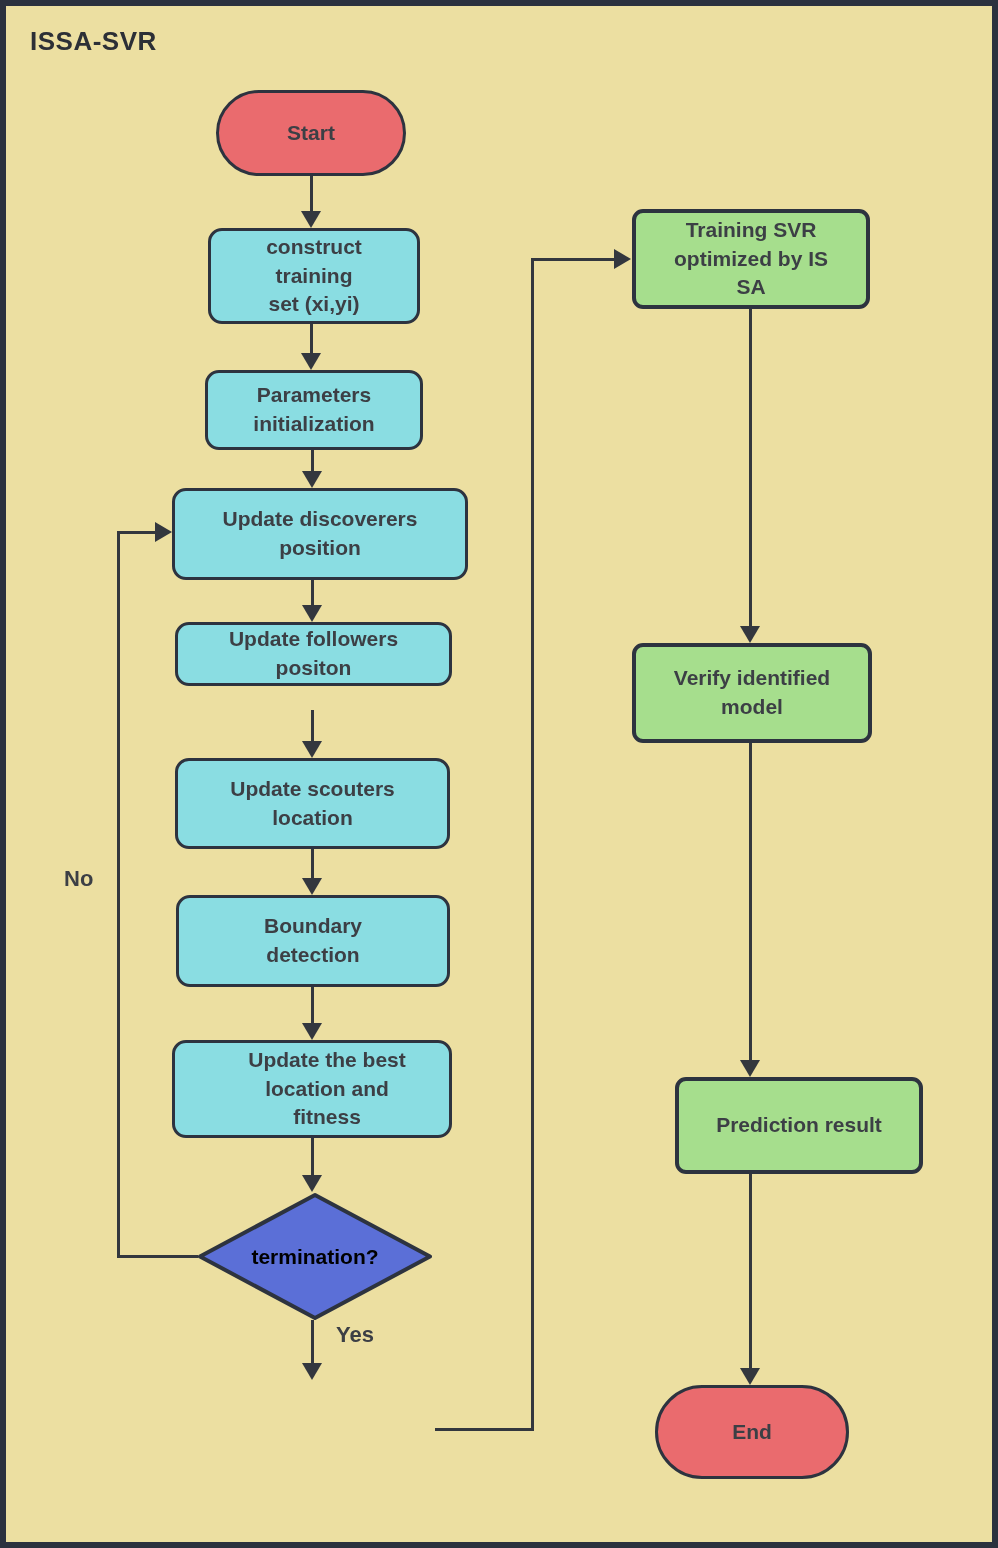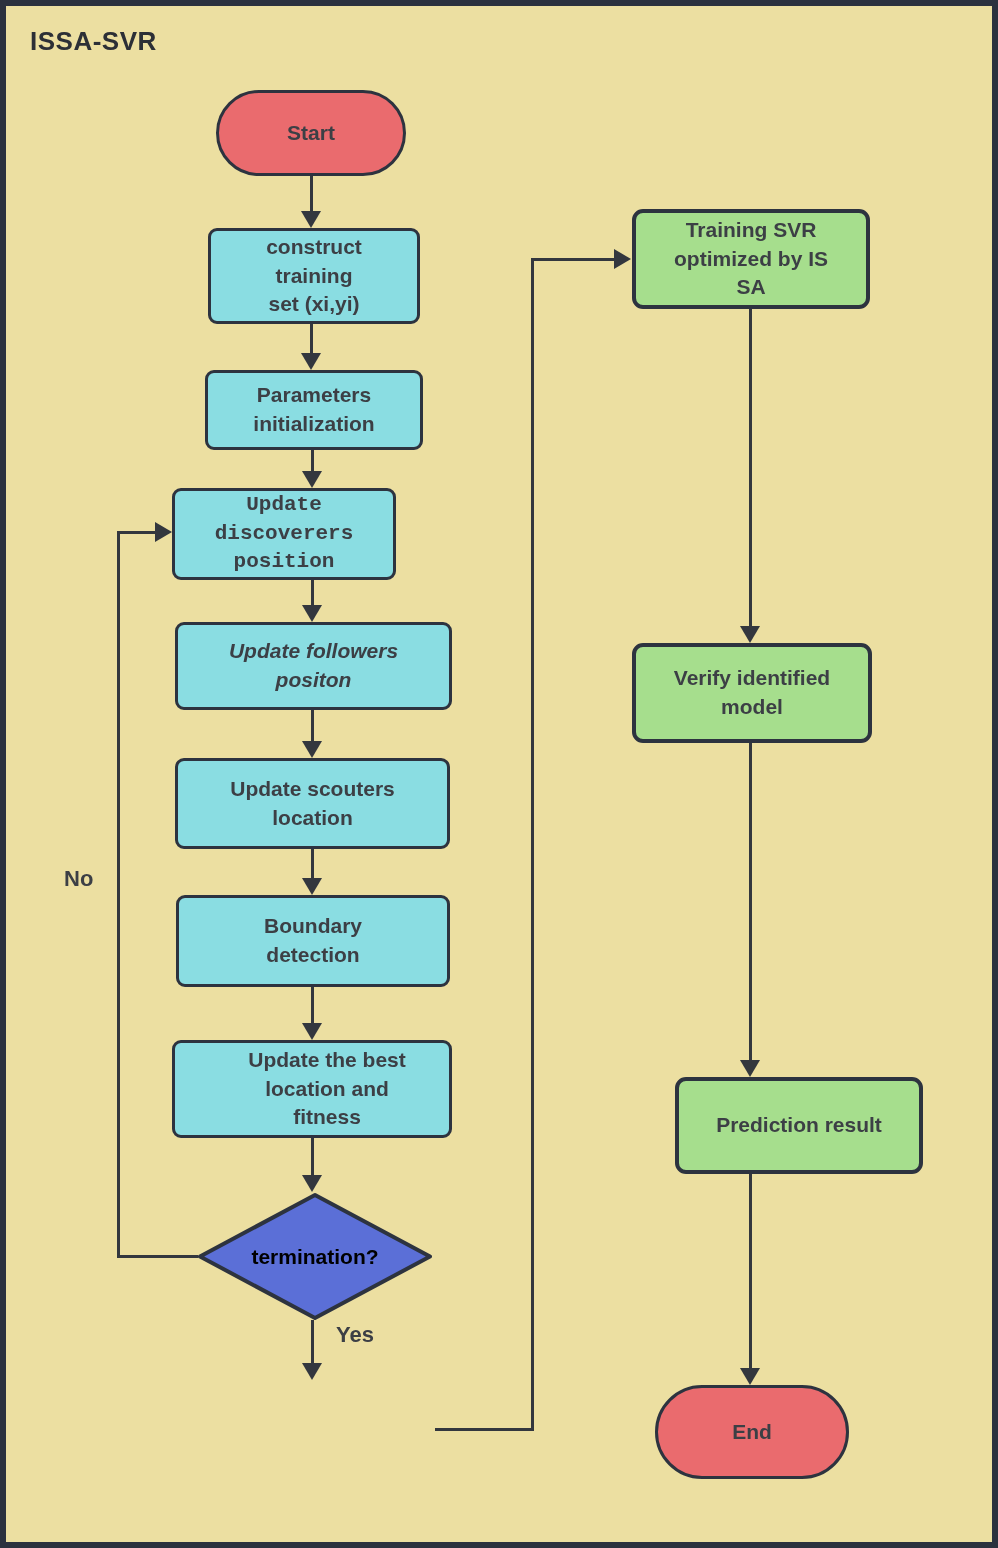--- a/index.html
+++ b/index.html
@@ -12,37 +12,37 @@
     overflow:hidden;
     font-family:"Liberation Sans", sans-serif;
   }
   .title{
     position:absolute;left:24px;top:20px;
     font-size:26px;font-weight:bold;color:#2c2f36;
     letter-spacing:0.5px;
   }
   .node{
     position:absolute;box-sizing:border-box;
-    border:3px solid #2d333f;border-radius:9px;
+    border:3px solid #2d333f;border-radius:14px;
     display:flex;align-items:center;justify-content:center;
     text-align:center;
   }
   .node .lbl{
     font-weight:bold;font-size:21px;line-height:1.38;
     color:#3c3f45;white-space:pre-line;
   }
   .process{background:#8adde2;}
   .result{background:#a6de8d;border-width:4px;border-radius:11px;}
   .terminator{background:#ea6b6e;}
   .pill-start{left:210px;top:84px;width:190px;height:86px;border-radius:43px;}
   .pill-end{left:649px;top:1379px;width:194px;height:94px;border-radius:47px;}
   .n-construct{left:202px;top:222px;width:212px;height:96px;}
   .n-params{left:199px;top:364px;width:218px;height:80px;}
-  .n-discoverers{left:166px;top:482px;width:224px;height:92px;font-family:Liberation Mono, monospace;}
-  .n-followers{left:169px;top:616px;width:277px;height:88px;font-style:italic;}
+  .n-discoverers{left:166px;top:482px;width:296px;height:92px;}
+  .n-followers{left:169px;top:616px;width:277px;height:64px;}
   .n-scouters{left:169px;top:752px;width:275px;height:91px;}
   .n-boundary{left:170px;top:889px;width:274px;height:92px;}
   .n-bestloc{left:166px;top:1034px;width:280px;height:98px;padding-left:30px;}
   .n-output{left:189px;top:1374px;width:240px;height:100px;}
   .n-trainsvr{left:626px;top:203px;width:238px;height:100px;}
   .n-verify{left:626px;top:637px;width:240px;height:100px;}
   .n-prediction{left:621px;top:1071px;width:248px;height:97px;margin-left:48px;}
   .diamond-wrap{position:absolute;left:191px;top:1186px;width:236px;height:129px;}
   .diamond-wrap svg{position:absolute;left:0;top:0;}
   .diamond-label{

